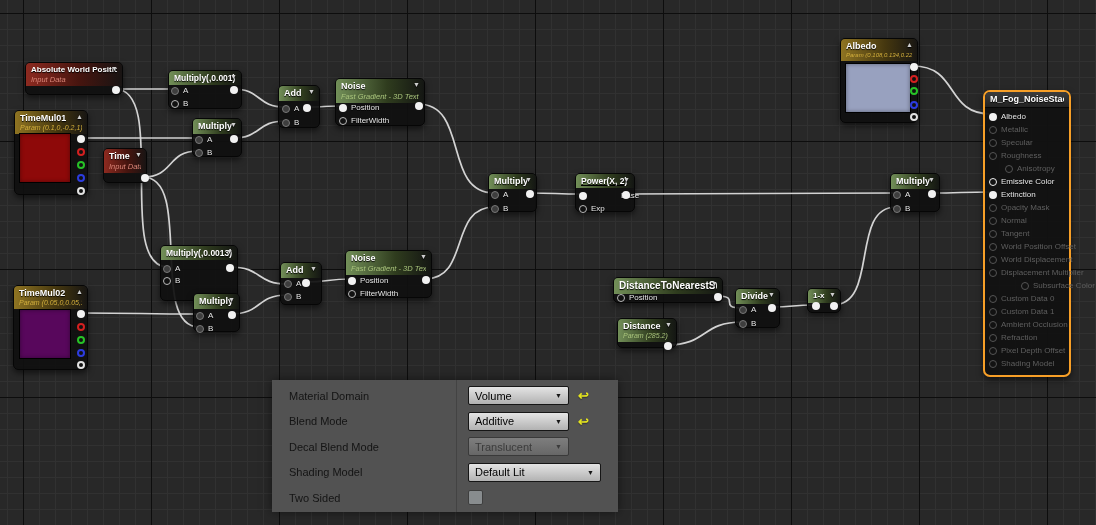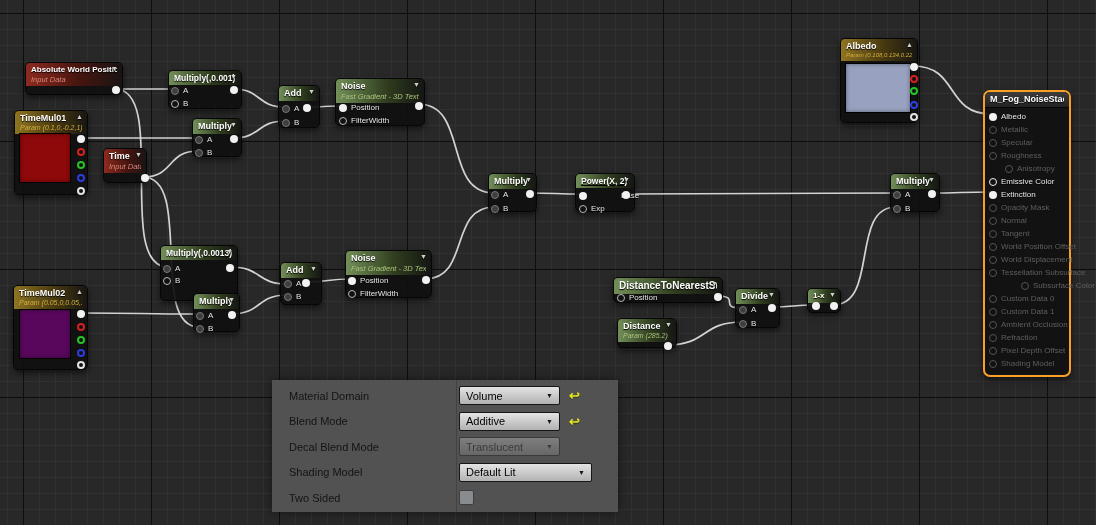--- a/index.html
+++ b/index.html
@@ -43,21 +43,21 @@
   .pinlabel{font-size:8px;color:#e6e6e6;text-shadow:0 1px 0 #000;}
   .pinlabel.dim{color:#5f5f5f;text-shadow:none;}
   .out-node{border:2px solid #f79f27;border-radius:7px;background:rgba(18,18,18,.96);}
   .out-node .ntitle{font-size:9px;}
   
   .props{position:absolute;left:272px;top:380px;width:346px;height:132px;background:#525252;
          box-shadow:0 0 10px rgba(0,0,0,.5);padding-top:3px;box-sizing:border-box;}
   .props::before{content:"";position:absolute;left:184px;top:0;bottom:0;width:1px;background:#434343;}
   .prow{display:flex;align-items:center;height:25.5px;}
   .plabel{width:184px;padding-left:17px;font-size:11px;color:#141414;box-sizing:border-box;flex:none;}
-  .pval{display:flex;align-items:center;gap:9px;padding-left:3px;}
+  .pval{display:flex;align-items:center;gap:9px;padding-left:12px;}
   .dd{width:101px;height:19px;display:flex;align-items:center;justify-content:space-between;
       padding:0 6px;box-sizing:border-box;background:linear-gradient(#e4e4e4,#b2b2b2);
       border:1px solid #161616;border-radius:2px;font-size:11px;color:#000;cursor:pointer;}
   .dd.wide{width:133px;}
   .dd.disabled{background:linear-gradient(#7e7e7e,#676767);color:#3b3b3b;border-color:#3a3a3a;}
   .caret{font-size:7px;color:#161616;}
   .dd.disabled .caret{color:#3b3b3b;}
   .reset{color:#e3e31e;font-size:13px;font-weight:bold;line-height:1;cursor:pointer;text-shadow:0 1px 1px rgba(0,0,0,.4);}
   .checkbox{width:15px;height:15px;background:#888c8e;border:1px solid #3e3e3e;border-radius:2px;box-sizing:border-box;cursor:pointer;}
 </style>
@@ -467,21 +467,21 @@
         <div class="pinwrap" style="left: 4px; top: 150px;">
           <span class="pin p-d"></span>
           <span class="pinlabel dim">World Position Offset</span>
         </div>
         <div class="pinwrap" style="left: 4px; top: 163px;">
           <span class="pin p-d"></span>
           <span class="pinlabel dim">World Displacement</span>
         </div>
         <div class="pinwrap" style="left: 4px; top: 176px;">
           <span class="pin p-d"></span>
-          <span class="pinlabel dim">Tessellation Subsurface</span>
+          <span class="pinlabel dim">Displacement Multiplier</span>
         </div>
         <div class="pinwrap" style="left: 4px; top: 189px; padding-left: 32px;">
           <span class="pin p-d"></span>
           <span class="pinlabel dim">Subsurface Color</span>
         </div>
         <div class="pinwrap" style="left: 4px; top: 202px;">
           <span class="pin p-d"></span>
           <span class="pinlabel dim">Custom Data 0</span>
         </div>
         <div class="pinwrap" style="left: 4px; top: 215px;">

